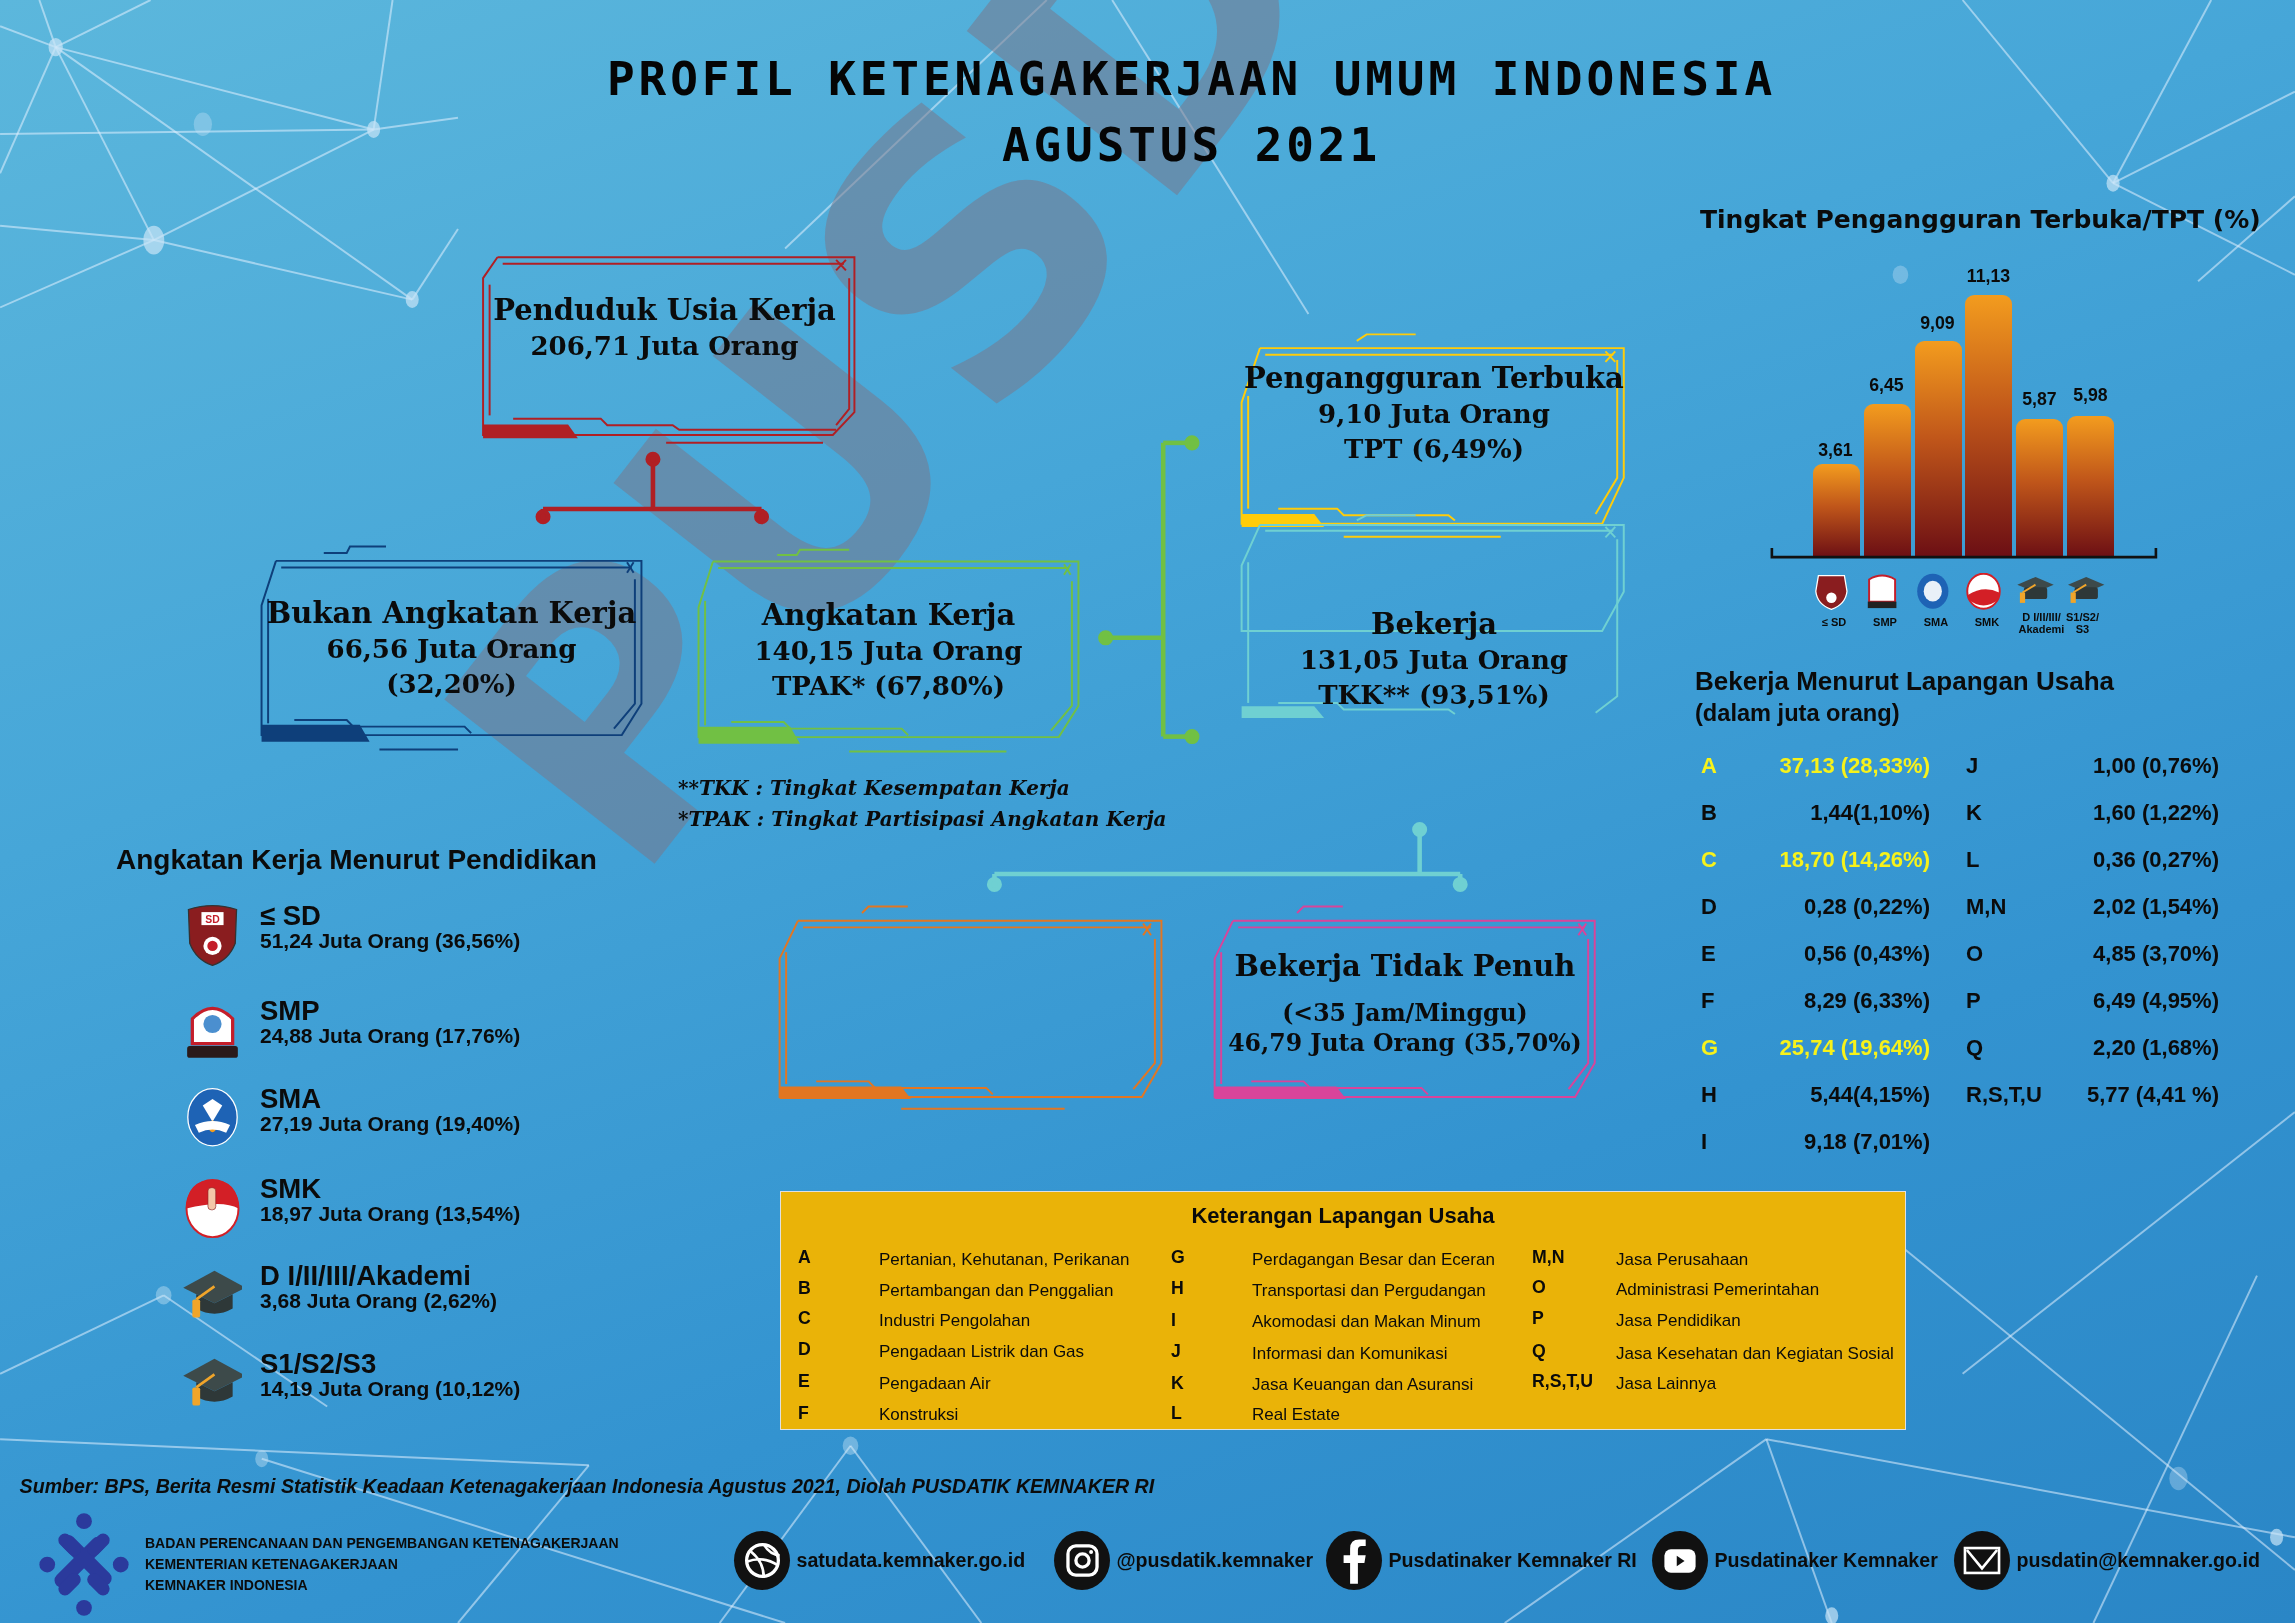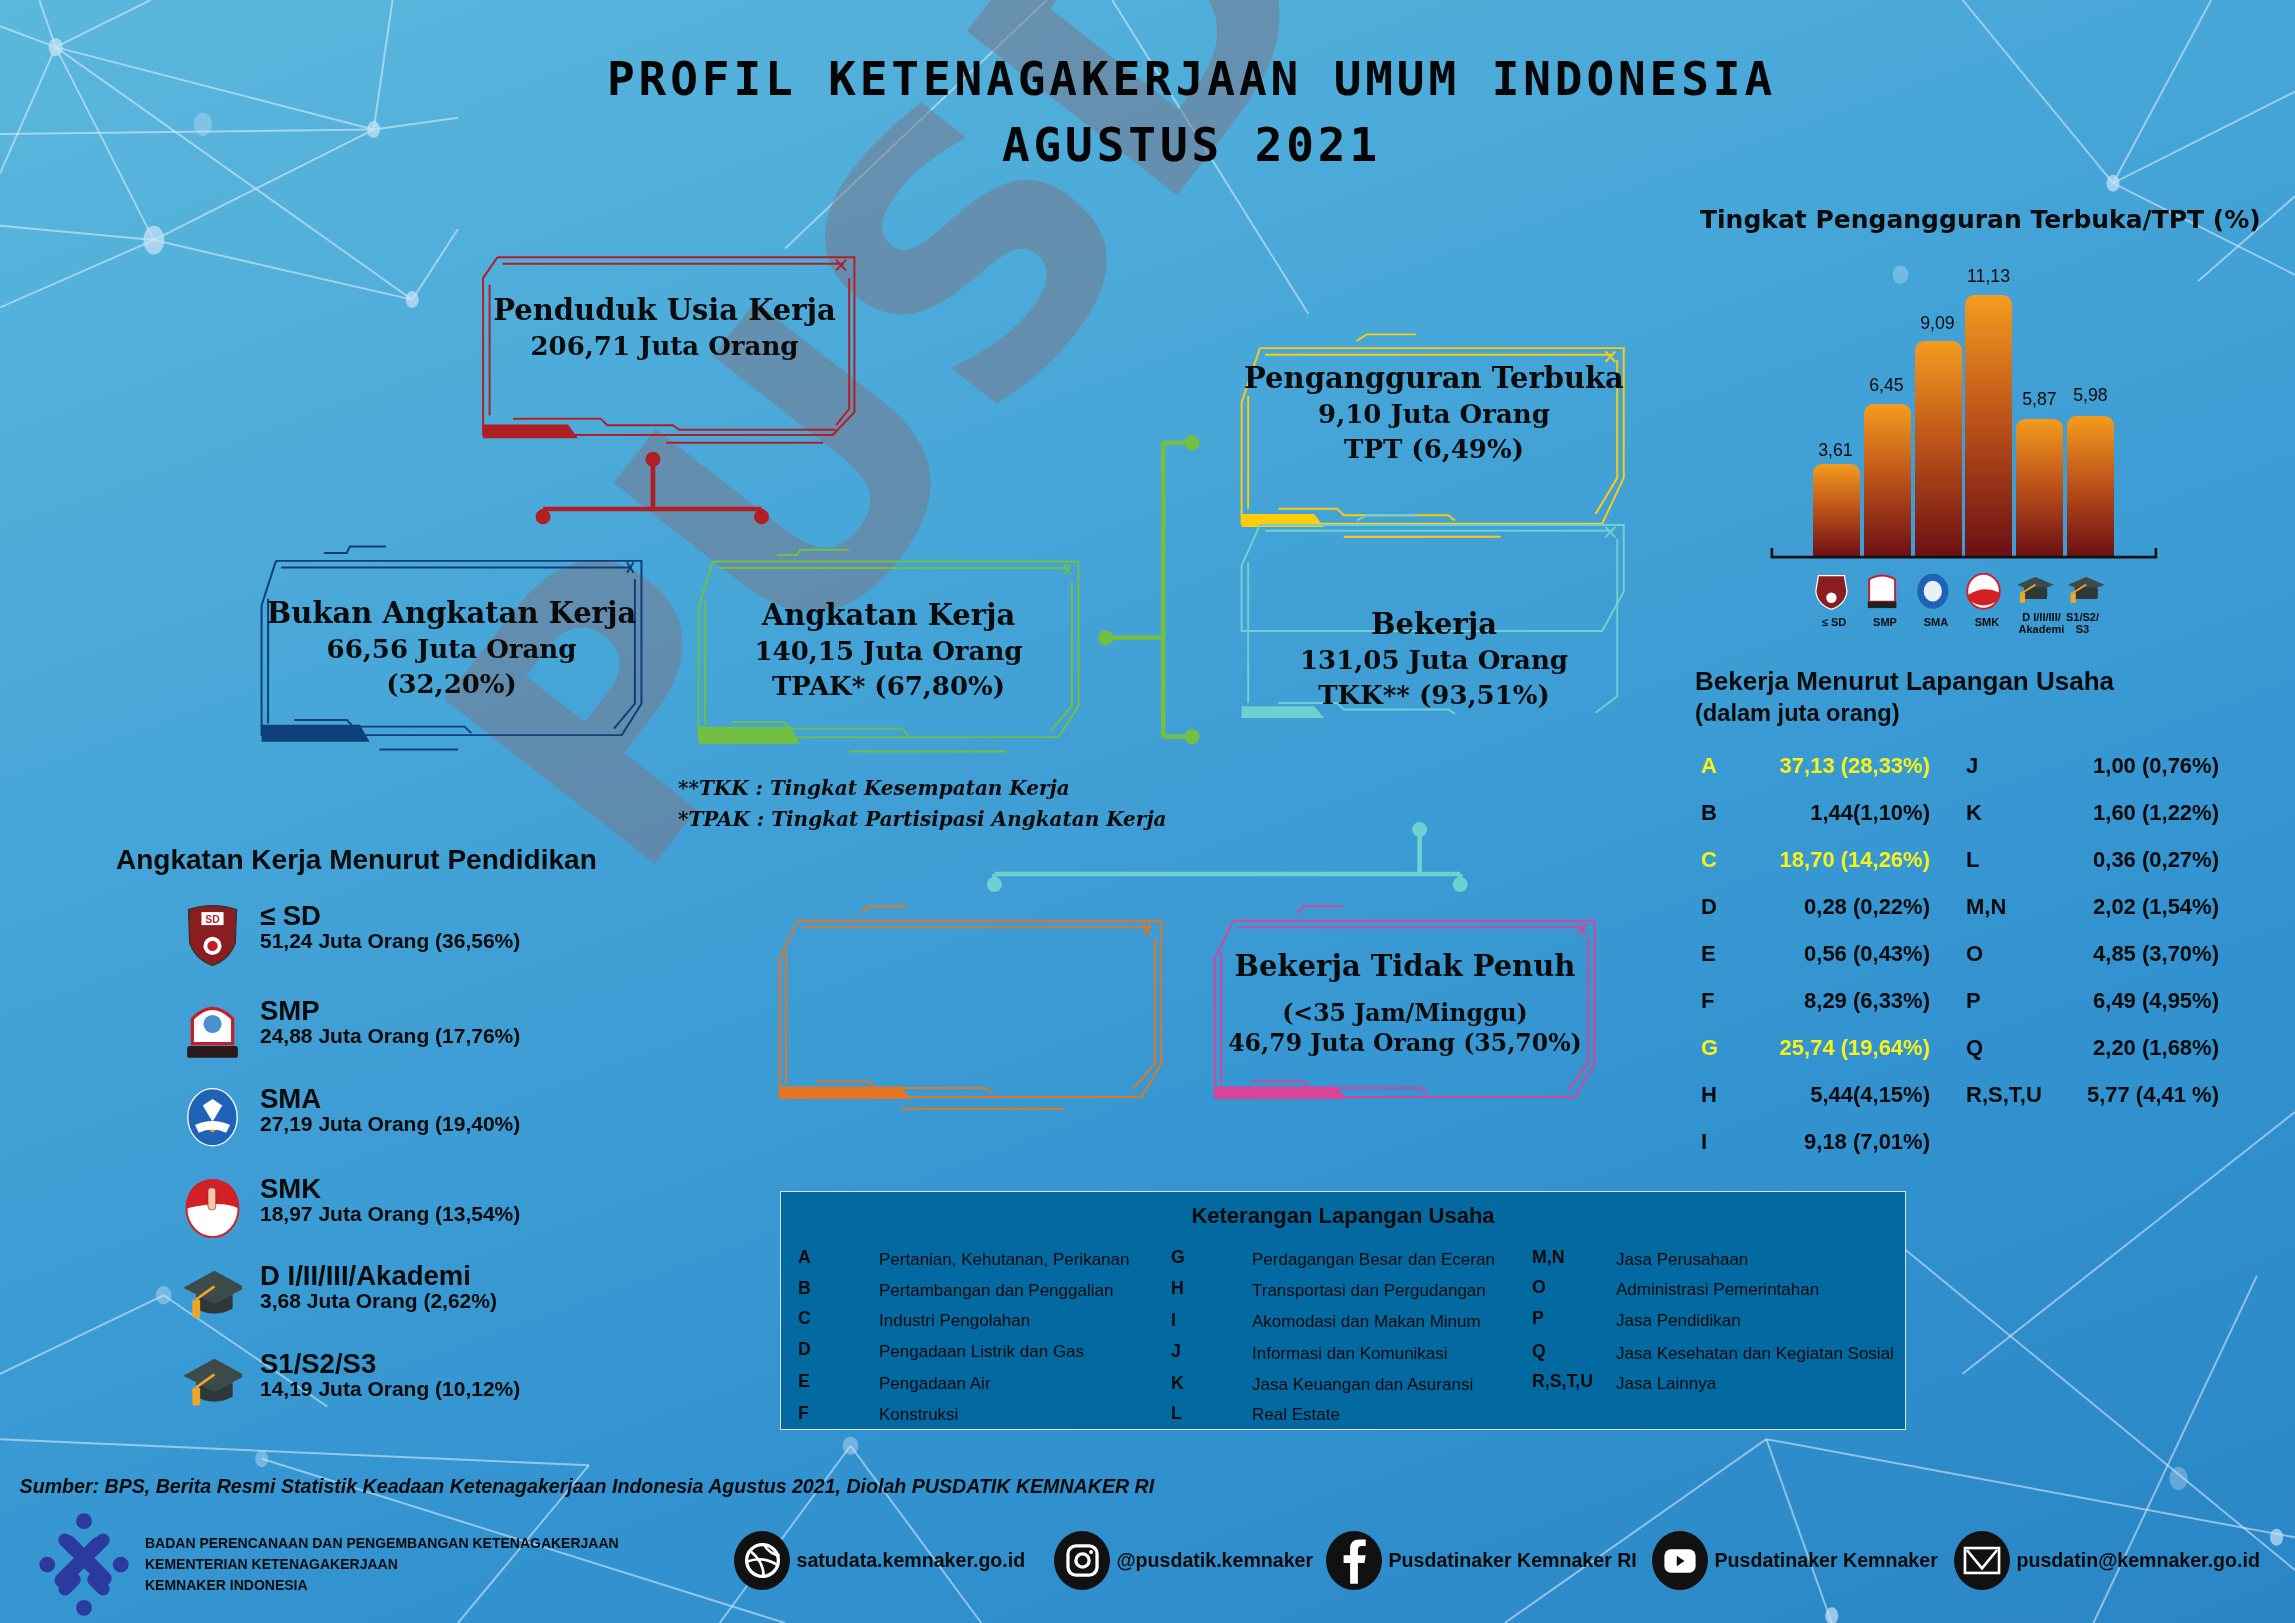--- a/index.html
+++ b/index.html
@@ -35,37 +35,37 @@
   .box .h { font-size: 29px; line-height: 38px; }
   .box .v { font-size: 26px; line-height: 35px; }
   .notes { font-family: "DejaVu Serif", serif; font-style: italic; font-weight: bold; font-size: 20px; line-height: 31px; }
 
   
   .chart-title { font-family: "DejaVu Sans", sans-serif; font-weight: bold; font-size: 25px; }
   .bar {
     position: absolute; bottom: 0; width: 47px; border-radius: 9.2px 9.2px 0 0;
     background: linear-gradient(180deg, #f39c1e 0%, #c0561a 45%, #6b0e14 100%);
   }
-  .bar-label { position: absolute; width: 65px; text-align: center; font-weight: normal; font-size: 17.7px; font-family: "Liberation Sans", sans-serif; }
+  .bar-label { position: absolute; width: 65px; text-align: center; font-weight: bold; font-size: 17.7px; font-family: "Liberation Sans", sans-serif; }
   .cat-label { position: absolute; width: 72px; text-align: center; font-size: 11px; font-weight: bold; line-height: 12.4px; font-family: "Liberation Sans", sans-serif; }
 
   
   .sector-row { position: absolute; font-family: "Liberation Sans", sans-serif; font-weight: bold; font-size: 22px; }
   .sector-row.hl { color: #f7f21a; }
 
   
   .edu-item { position: absolute; left: 183px; width: 458px; height: 72px; }
   .edu-name { position: absolute; left: 77px; top: 0; font-family: "Liberation Sans", sans-serif; font-weight: bold; font-size: 27.5px; }
   .edu-val { position: absolute; left: 77px; top: 29px; font-family: "Liberation Sans", sans-serif; font-weight: bold; font-size: 21px; }
   .edu-icon { position: absolute; left: 0; top: 2.6px; width: 59px; height: 65px; }
 
   
   .legend {
     position: absolute; left: 780px; top: 1191px; width: 1126px; height: 239px;
-    background: #0369a1; border: 1.3px solid #e0e0e0;
+    background: #eab308; border: 1.3px solid #e0e0e0;
   }
   .legend-title { position: absolute; left: 0; width: 100%; top: 10.5px; text-align: center; font-family: "Liberation Sans", sans-serif; font-weight: bold; font-size: 22px; }
   .lg-code { position: absolute; font-family: "Liberation Sans", sans-serif; font-weight: bold; font-size: 17.7px; }
   .lg-desc { position: absolute; font-family: "Liberation Sans", sans-serif; font-size: 17px; }
 
   .source { position: absolute; left: 19.6px; top: 1475px; font-family: "Liberation Sans", sans-serif; font-style: italic; font-weight: bold; font-size: 19.6px; }
   .org { position: absolute; left: 145px; top: 1533px; font-family: "Liberation Sans", sans-serif; font-weight: bold; font-size: 14px; line-height: 21px; }
   .social { position: absolute; top: 1531px; height: 59px; display: flex; align-items: center; gap: 6.5px; }
   .social .circ { width: 56px; height: 59px; border-radius: 50%; background: #111; display: flex; align-items: center; justify-content: center; }
   .social .lbl { font-family: "Liberation Sans", sans-serif; font-weight: bold; font-size: 19.6px; }

